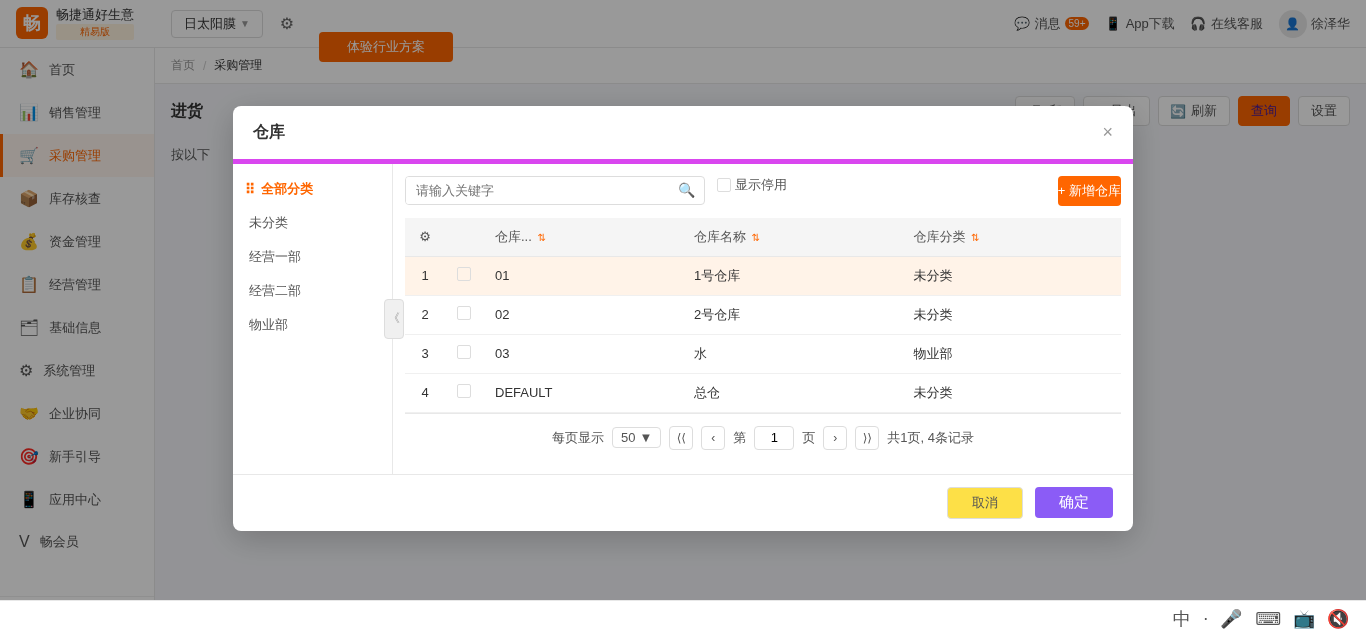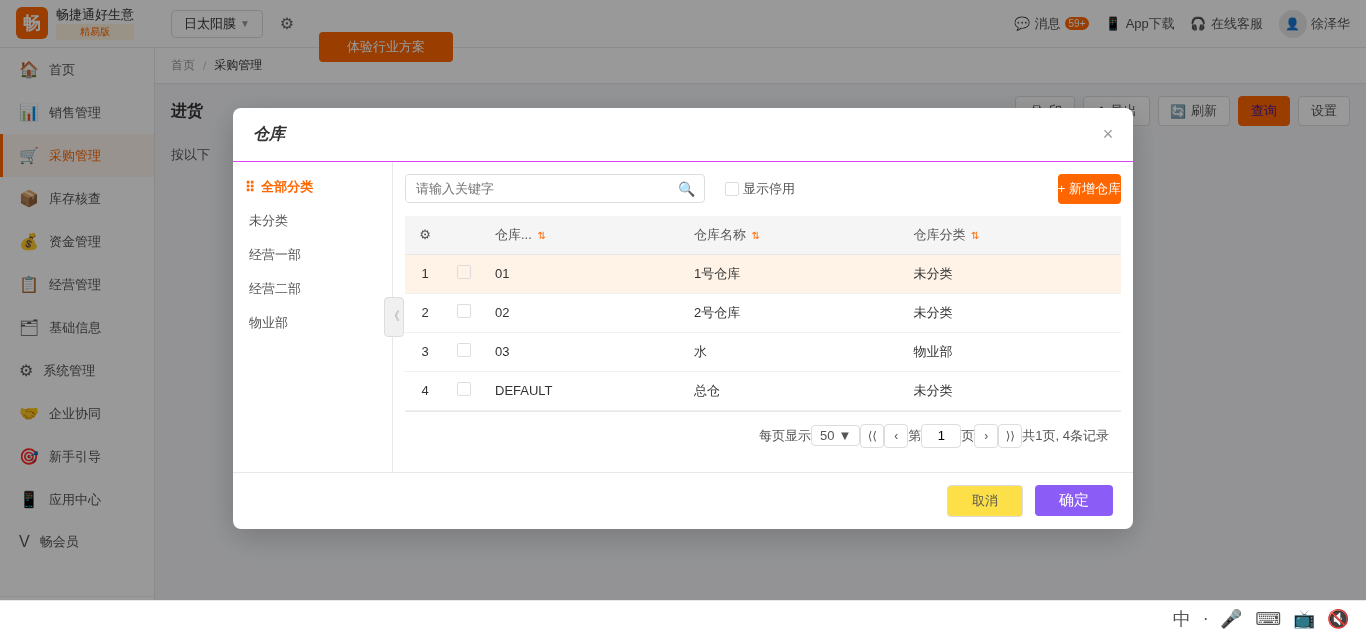--- a/index.html
+++ b/index.html
@@ -122,21 +122,21 @@
       display: flex; align-items: center; justify-content: center;
     }
 
     
     .modal {
       background: #fff; border-radius: 8px; width: 900px; max-height: 560px;
       display: flex; flex-direction: column; box-shadow: 0 8px 32px rgba(0,0,0,0.2);
     }
     .modal-header {
       display: flex; align-items: center; justify-content: space-between;
-      padding: 16px 20px; border-bottom: 1px solid #d946ef; font-style: italic;
+      padding: 16px 20px; border-bottom: 5px solid #d946ef;
     }
     .modal-title { font-size: 16px; font-weight: bold; color: #333; }
     .modal-close { cursor: pointer; color: #999; font-size: 18px; }
 
     .modal-body { display: flex; flex: 1; overflow: hidden; }
 
     
     .cat-sidebar {
       width: 160px; border-right: 1px solid #e8e8e8; padding: 8px 0;
       position: relative;
@@ -155,21 +155,21 @@
       border: 1px solid #ddd;
     }
     .cat-item {
       padding: 8px 16px; font-size: 13px; color: #555; cursor: pointer;
     }
 
     
     .table-area { flex: 1; display: flex; flex-direction: column; padding: 12px; overflow: hidden; }
 
     .table-toolbar {
-      display: flex; align-items: center; gap: 20px; margin-bottom: 12px;
+      display: flex; align-items: flex-start; gap: 12px; margin-bottom: 12px;
     }
     .search-box {
       display: flex; align-items: center; border: 1px solid #ddd; border-radius: 4px;
       overflow: hidden; flex: 1; max-width: 300px;
     }
     .search-input {
       border: none; outline: none; padding: 6px 10px; font-size: 13px; flex: 1;
       color: #333;
     }
     .search-icon { padding: 0 8px; color: #aaa; font-size: 14px; cursor: pointer; }
@@ -196,22 +196,22 @@
     .data-table tbody td {
       padding: 10px 12px; border-bottom: 1px solid #f0f0f0; color: #333;
     }
     .data-table tbody tr.highlighted { background: #fff3e8; }
 
     .sort-icon { color: #f60; font-size: 10px; margin-left: 2px; }
     .row-num { color: #555; text-align: center; }
 
     
     .pagination {
-      display: flex; align-items: center; justify-content: flex-end;
-      padding: 12px; font-size: 13px; color: #555;
+      display: flex; align-items: center; justify-content: center;
+      padding: 12px; gap: 8px; font-size: 13px; color: #555;
       border-top: 1px solid #e8e8e8; margin-top: auto;
     }
     .page-label { color: #555; }
     .page-select {
       display: flex; align-items: center; gap: 4px;
       border: 1px solid #ddd; border-radius: 4px; padding: 2px 8px;
       cursor: pointer;
     }
     .page-nav-btn {
       width: 24px; height: 24px; display: flex; align-items: center; justify-content: center;

